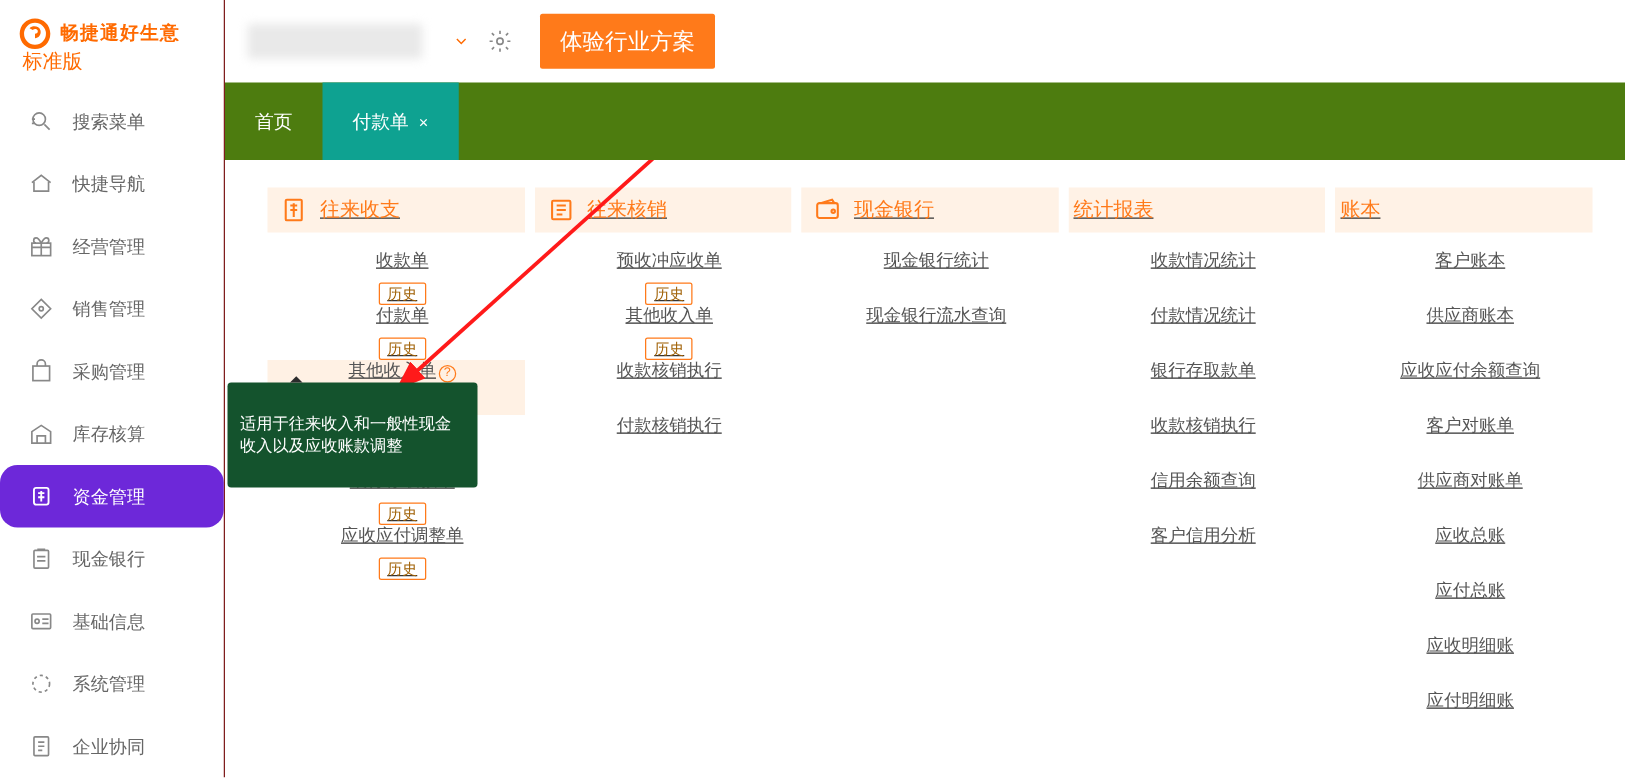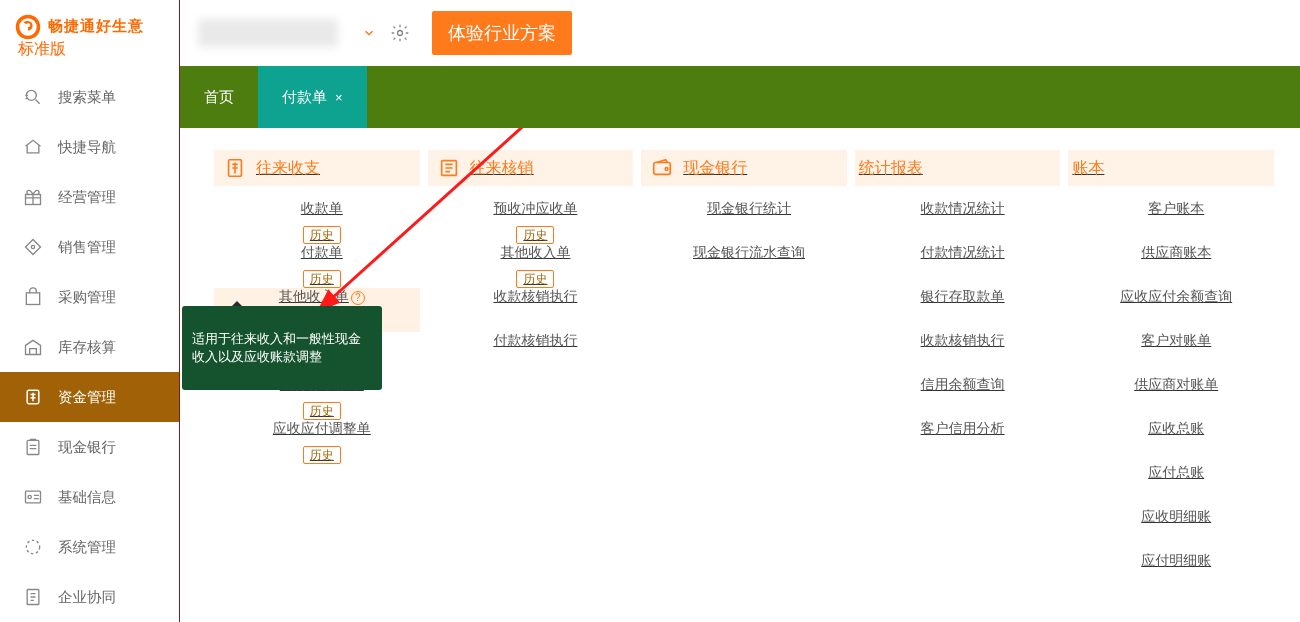--- a/index.html
+++ b/index.html
@@ -9,21 +9,21 @@
   
   .sidebar { width: 180px; background: #fff; border-right: 1px solid #7f1d1d; display: flex; flex-direction: column; }
   .brand { display: flex; align-items: center; padding: 8px 10px 0 14px; height: 52px; }
   .brand-logo { width: 28px; height: 28px; margin-right: 6px; display:flex; align-items:center; justify-content:center; }
   .brand-logo svg { width: 28px; height: 28px; }
   .brand-text { font-size: 15px; font-weight: 600; color: #ff6a00; letter-spacing: 1px; }
   .brand-sub { font-size: 16px; color: #ff6a00; padding: 0 0 6px 18px; margin-top:-6px; }
 
   .nav { display: flex; flex-direction: column; padding-top: 6px; }
   .nav-item { display: flex; align-items: center; height: 50px; padding: 0 16px 0 22px; color: #666; font-size: 14.5px; cursor: pointer; }
-  .nav-item.active { background: #a16207; color: #fff; }
+  .nav-item.active { background: #6d28d9; color: #fff; border-radius: 14px; }
   .nav-item .icon { width: 22px; height: 22px; margin-right: 14px; display:flex; align-items:center; justify-content:center; color: #888; }
   .nav-item.active .icon { color: #fff; }
   .nav-item .icon svg { width: 20px; height: 20px; }
 
   
   .main { flex: 1; display: flex; flex-direction: column; min-width: 0; }
   .topbar { height: 66px; display: flex; align-items: center; padding: 0 18px; background: #fff; }
   .title-block { display:flex; align-items:center; }
   .title-blur { width: 140px; height: 28px; background: #e9e9e9; filter: blur(4px); border-radius: 2px; }
   .chev { margin: 0 14px 0 24px; color:#ff6a00; display:flex; }

